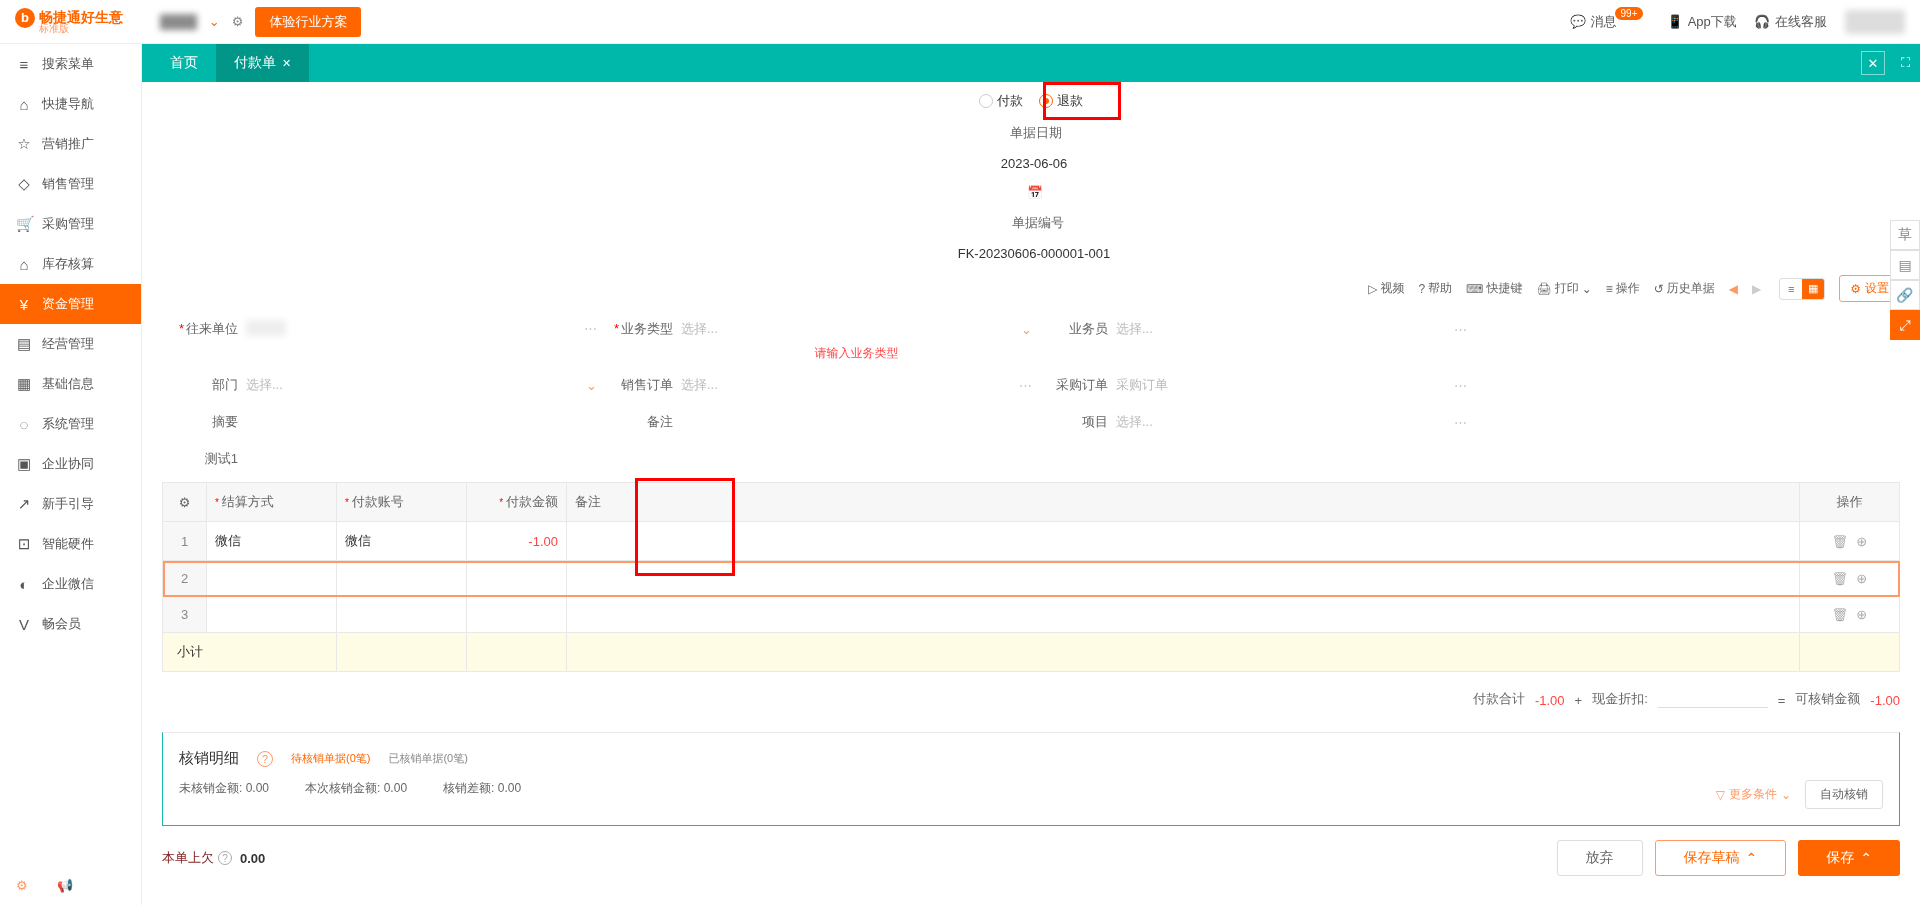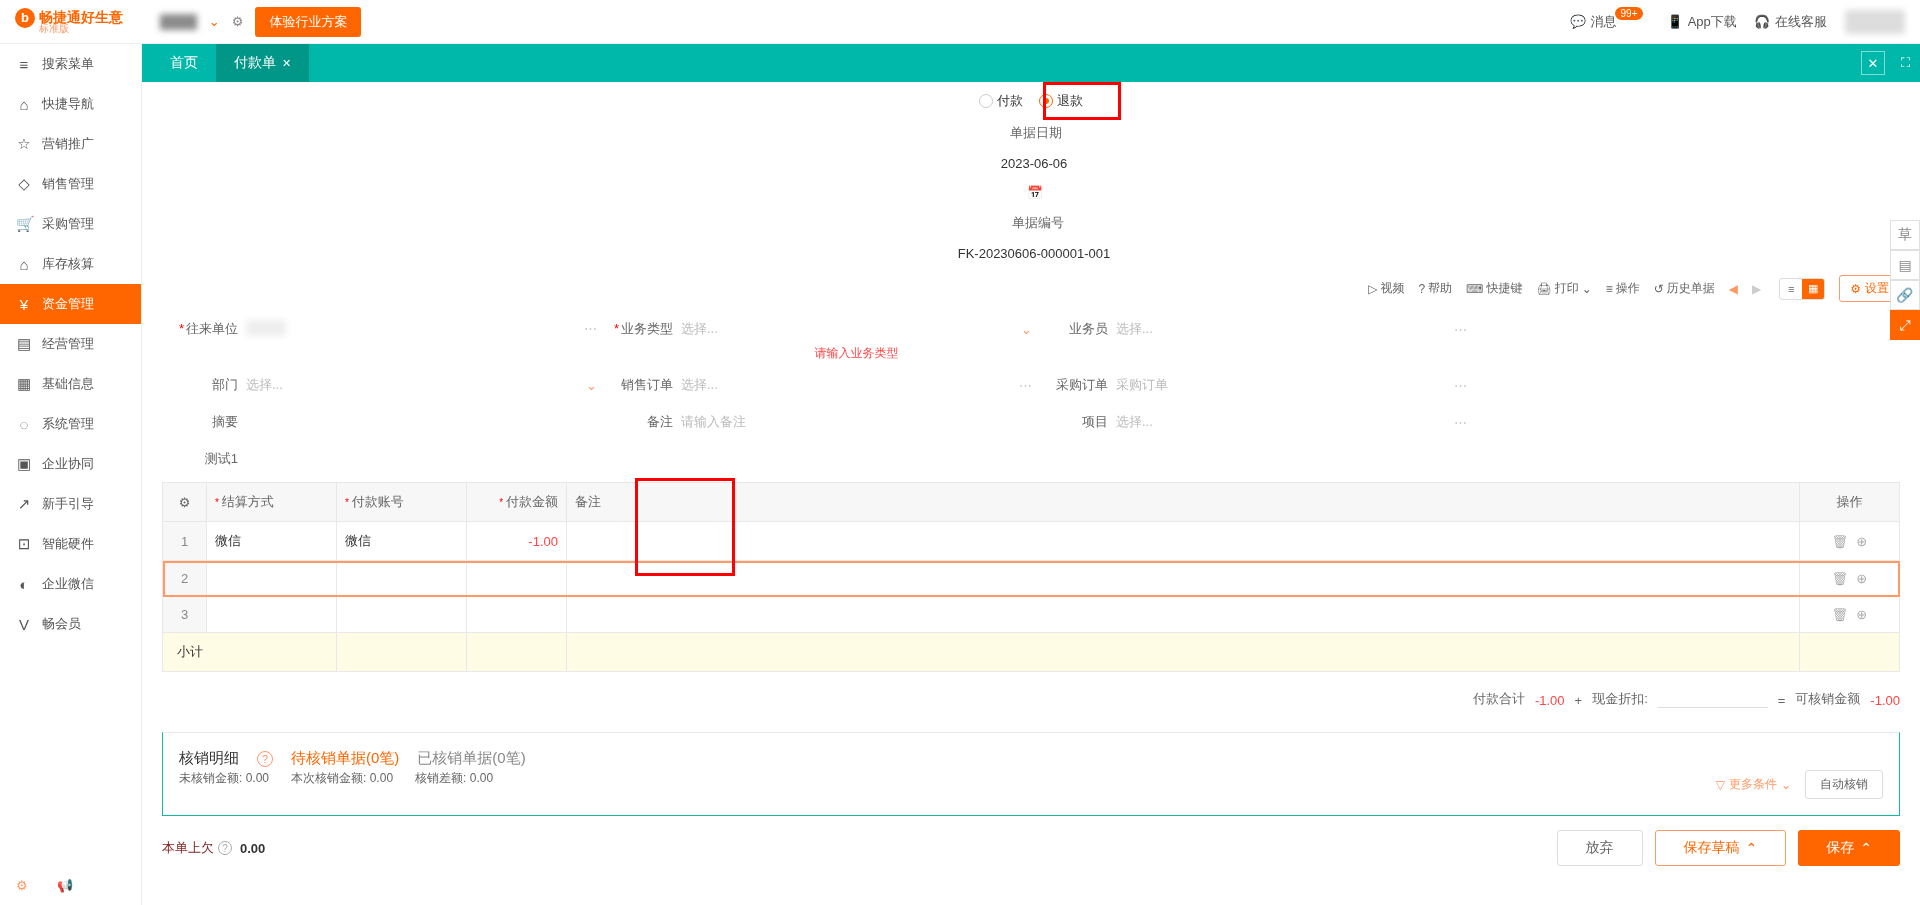--- a/index.html
+++ b/index.html
@@ -92,22 +92,22 @@
 .sum-line { display: flex; justify-content: flex-end; align-items: flex-end; gap: 10px; padding: 16px 20px; color: #666; font-size: 13px; }
 .sum-neg { color: #ff4444; }
 .disc-input { border: none; border-bottom: 1px solid #ddd; width: 110px; text-align: right; padding: 2px; }
 
 
 .verify-sec { margin: 0 20px; border: 1px solid #14b8a6; border-top: 1px solid #e8e8e8; padding: 16px; margin-top: 8px; text-align: right; }
 .verify-head { display: flex; align-items: center; gap: 18px; font-size: 14px; }
 .verify-title { font-size: 15px; }
 .verify-q { color: #ff9966; border: 1px solid #ff9966; border-radius: 50%; width: 16px; height: 16px; display: inline-flex; align-items: center; justify-content: center; font-size: 11px; }
 .verify-tab.on { color: #ff6600; }
-.verify-tab { color: #888; cursor: pointer; font-size: 15px; }
-.verify-amts { margin-top: 2px; display: flex; gap: 22px; color: #666; font-size: 12px; }
+.verify-tab { color: #888; cursor: pointer; font-size: 11px; }
+.verify-amts { margin-top: 12px; display: flex; gap: 36px; color: #666; font-size: 12px; }
 .verify-right { margin-left: auto; display: flex; gap: 14px; align-items: center; }
 .more-cond { color: #ff9966; font-size: 12px; cursor: pointer; display: flex; align-items: center; gap: 4px; }
 .auto-btn { border: 1px solid #ddd; padding: 5px 14px; border-radius: 3px; color: #666; cursor: pointer; font-size: 12px; }
 
 
 .footer-bar { display: flex; align-items: center; padding: 14px 20px; }
 .owe-label { color: #7f1d1d; }
 .owe-q { color: #aaa; border: 1px solid #aaa; border-radius: 50%; width: 14px; height: 14px; display: inline-flex; align-items: center; justify-content: center; font-size: 10px; margin-left: 4px; }
 .owe-val { font-weight: bold; margin-left: 8px; }
 .footer-btns { margin-left: auto; display: flex; gap: 12px; }
@@ -361,25 +361,20 @@
         <div class="form-cell">
           <div class="fc-label"><span>摘要</span></div>
           <div class="fc-input">
               <div class="pseudo-sel">
                 <span>&nbsp;</span>
               </div>
             </div>
         </div>
         <div class="form-cell">
           <div class="fc-label"><span>备注</span></div>
-          <div class="fc-input">
-              <div class="pseudo-sel">
-                <span>请输入备注</span>
-              </div>
-            </div>
         </div>
         <div class="form-cell">
           <div class="fc-label"><span>项目</span></div>
           <div class="fc-input">
               <div class="pseudo-sel">
                 <span>选择...</span>
                 <span class="more">⋯</span>
               </div>
             </div>
         </div>

